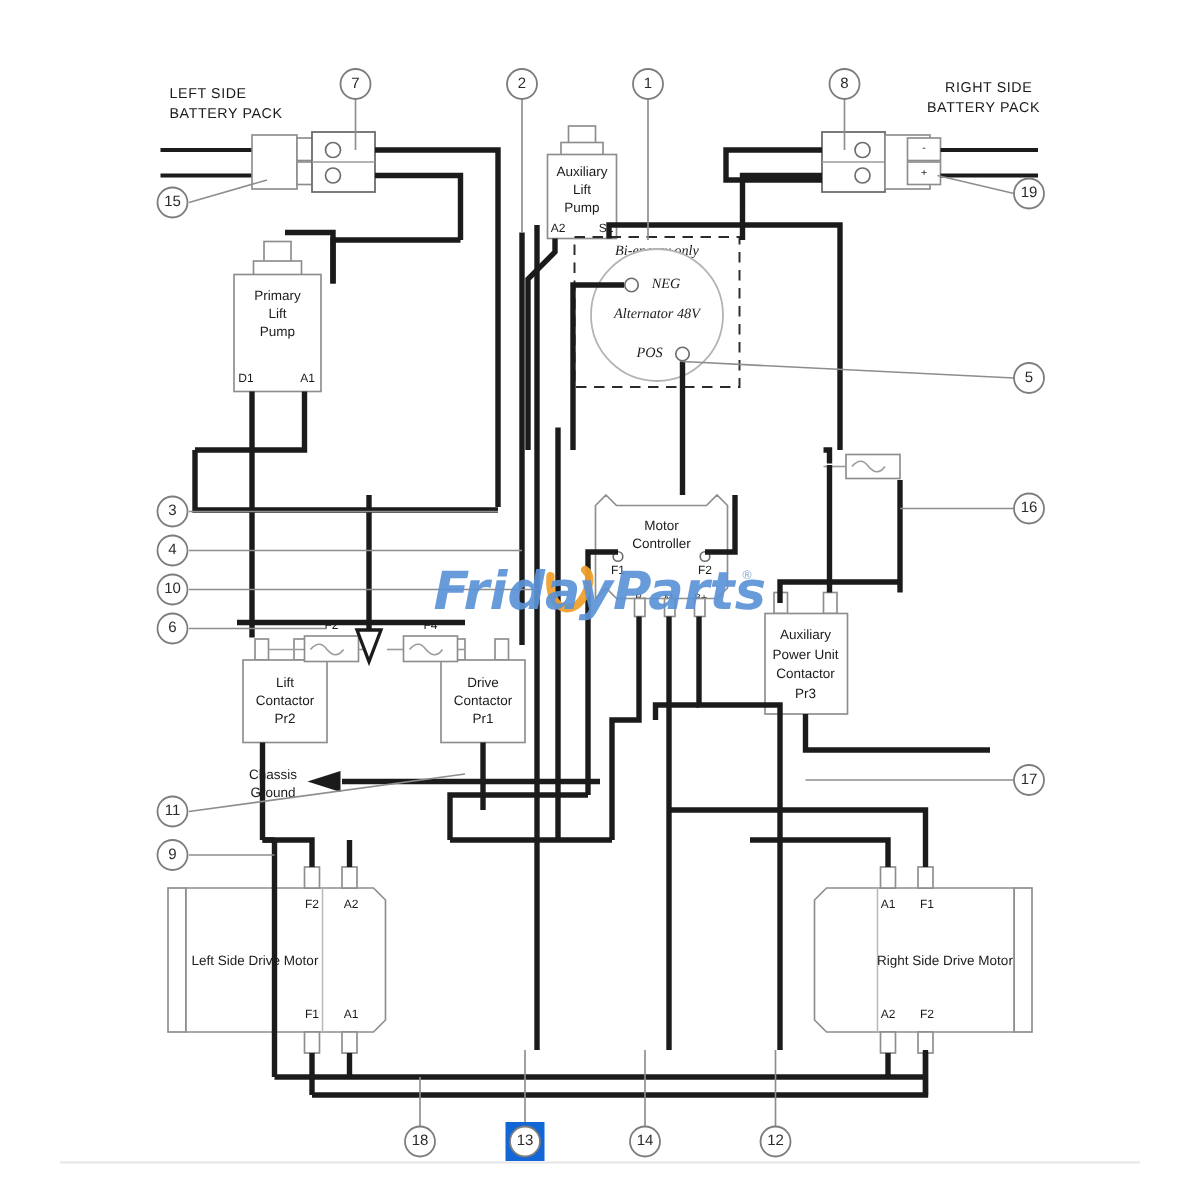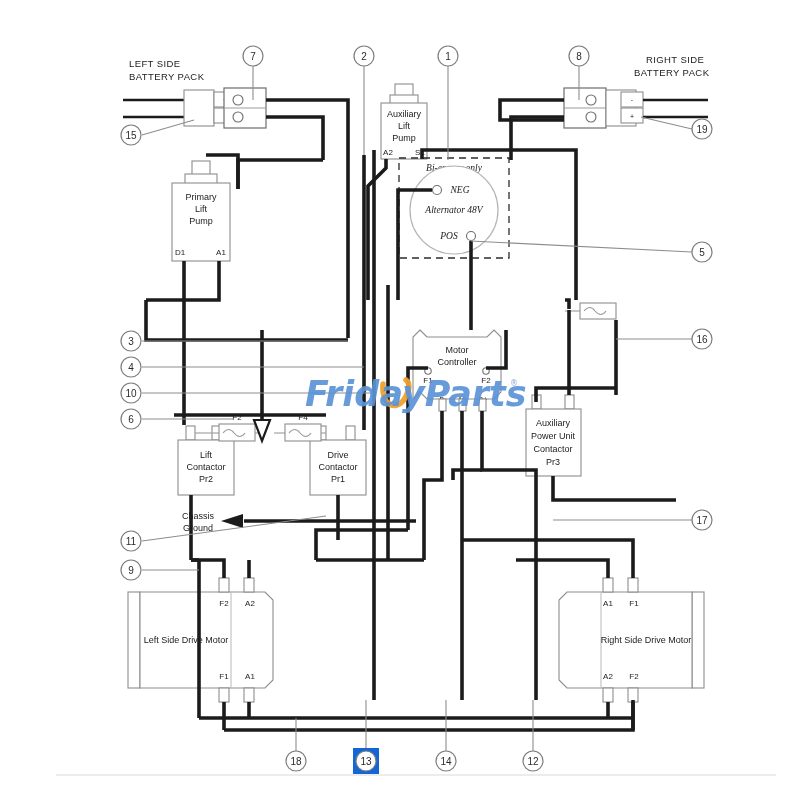--- a/index.html
+++ b/index.html
@@ -9,21 +9,21 @@
   }
   body {
     width: 800px;
     height: 800px;
     font-family: "Liberation Sans", sans-serif;
     position: relative;
     overflow: hidden;
   }
   #diagram-root {
     position: absolute;
-    left: 16px;
+    left: 0;
     top: 0;
     width: 719px;
     height: 800px;
   }
   svg.sheet {
     display: block;
     width: 800px;
     height: 800px;
   }
   .wire-thick {

